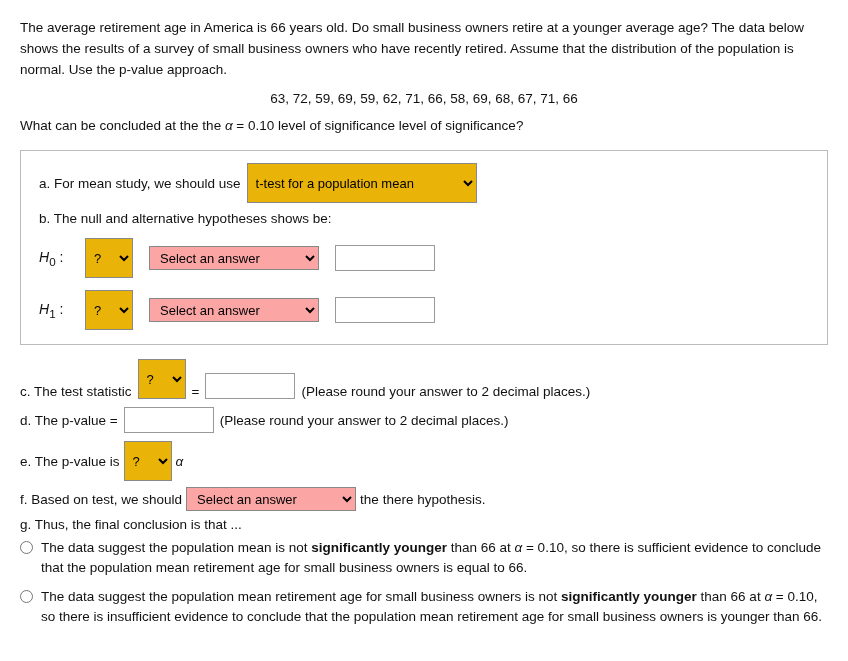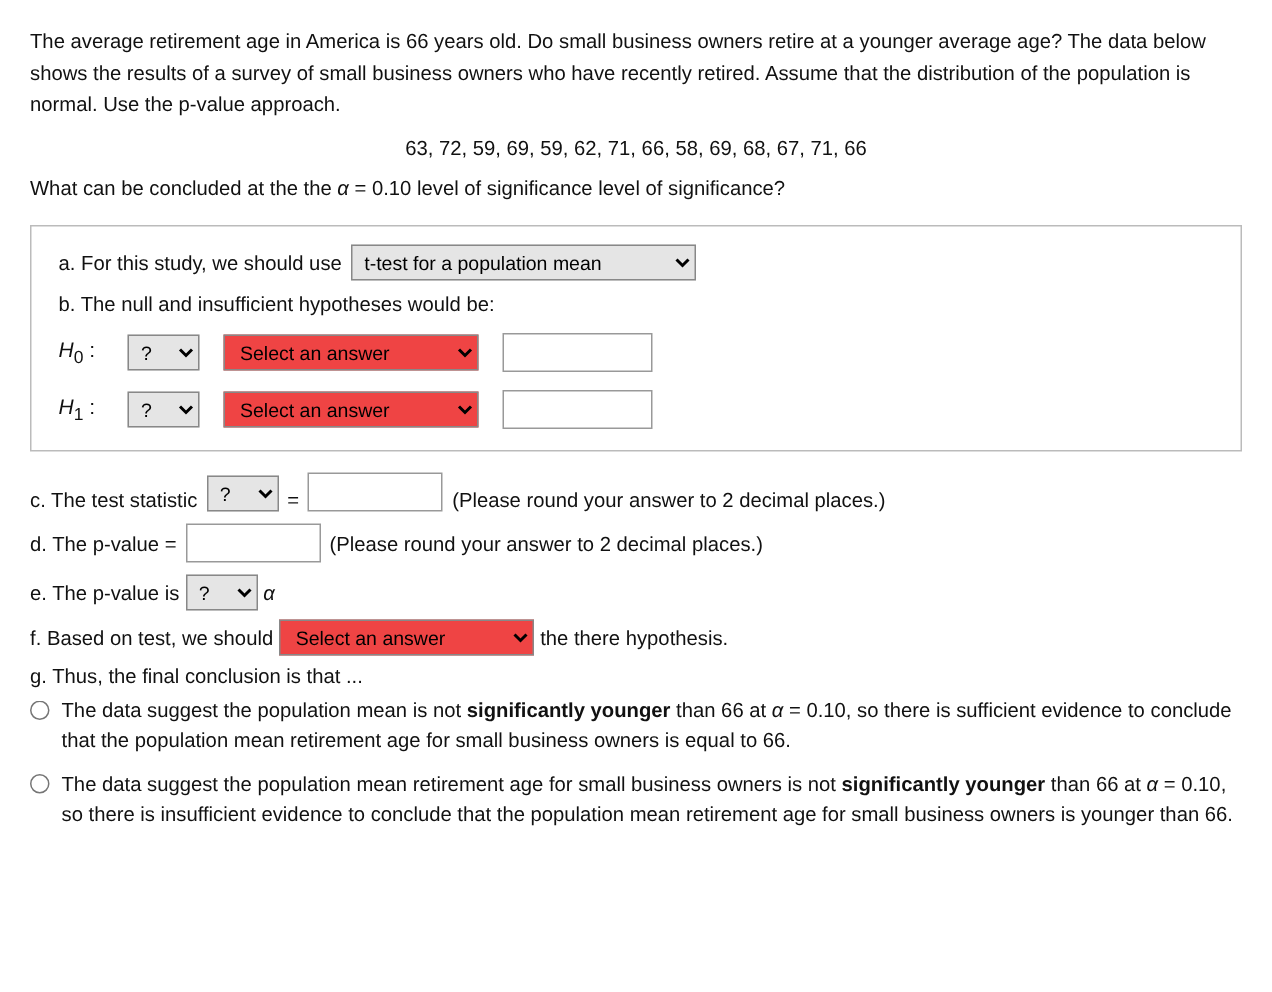--- a/index.html
+++ b/index.html
@@ -35,25 +35,25 @@
       margin-bottom: 8px;
       display: flex;
       align-items: center;
       gap: 6px;
     }
     .part-b {
       margin-bottom: 0;
     }
     select {
       border: 1px solid #888;
-      background: #e5e5e5;
+      background: #eab308;
       padding: 2px 4px;
       font-size: 13px;
       cursor: pointer;
-      height: 24px;
+      height: 40px;
     }
     .hyp-row {
       display: flex;
       align-items: center;
       gap: 16px;
       margin-top: 12px;
     }
     .hyp-label {
       font-size: 14px;
       min-width: 30px;
@@ -88,21 +88,21 @@
     .radio-item input[type="radio"] {
       margin-top: 3px;
       flex-shrink: 0;
     }
     .radio-text {
       font-size: 13.5px;
     }
     .alpha-sym { font-style: italic; }
     .select-answer-dropdown {
       border: 1px solid #888;
-      background: #ef4444;
+      background: #fca5a5;
       padding: 2px 6px;
       font-size: 13px;
       cursor: pointer;
       height: 24px;
       min-width: 170px;
     }
     .stat-select {
       min-width: 230px;
       border: 1px solid #888;
     }
@@ -143,30 +143,30 @@
 
 <p class="intro-text">The average retirement age in America is 66 years old. Do small business owners retire at a younger average age? The data below shows the results of a survey of small business owners who have recently retired. Assume that the distribution of the population is normal. Use the p-value approach.</p>
 
 <p class="data-line">63, 72, 59, 69, 59, 62, 71, 66, 58, 69, 68, 67, 71, 66</p>
 
 <p class="question-line">What can be concluded at the the <span class="alpha-sym">α</span> = 0.10 level of significance level of significance?</p>
 
 <div class="section-box">
 
   <div class="part-a">
-    <span>a. For this study, we should use</span>
+    <span>a. For mean study, we should use</span>
     <select class="stat-select">
       <option>t-test for a population mean</option>
       <option>z-test for a population mean</option>
       <option>chi-square test</option>
     </select>
   </div>
 
   <div class="part-b">
-    <span>b. The null and insufficient hypotheses would be:</span>
+    <span>b. The null and alternative hypotheses shows be:</span>
   </div>
 
   <div class="hyp-row">
     <span class="hyp-label"><em>H</em><sub>0</sub> :</span>
     <select class="q-mark-select">
       <option>?</option>
       <option>μ</option>
       <option>p</option>
       <option>σ</option>
     </select>

